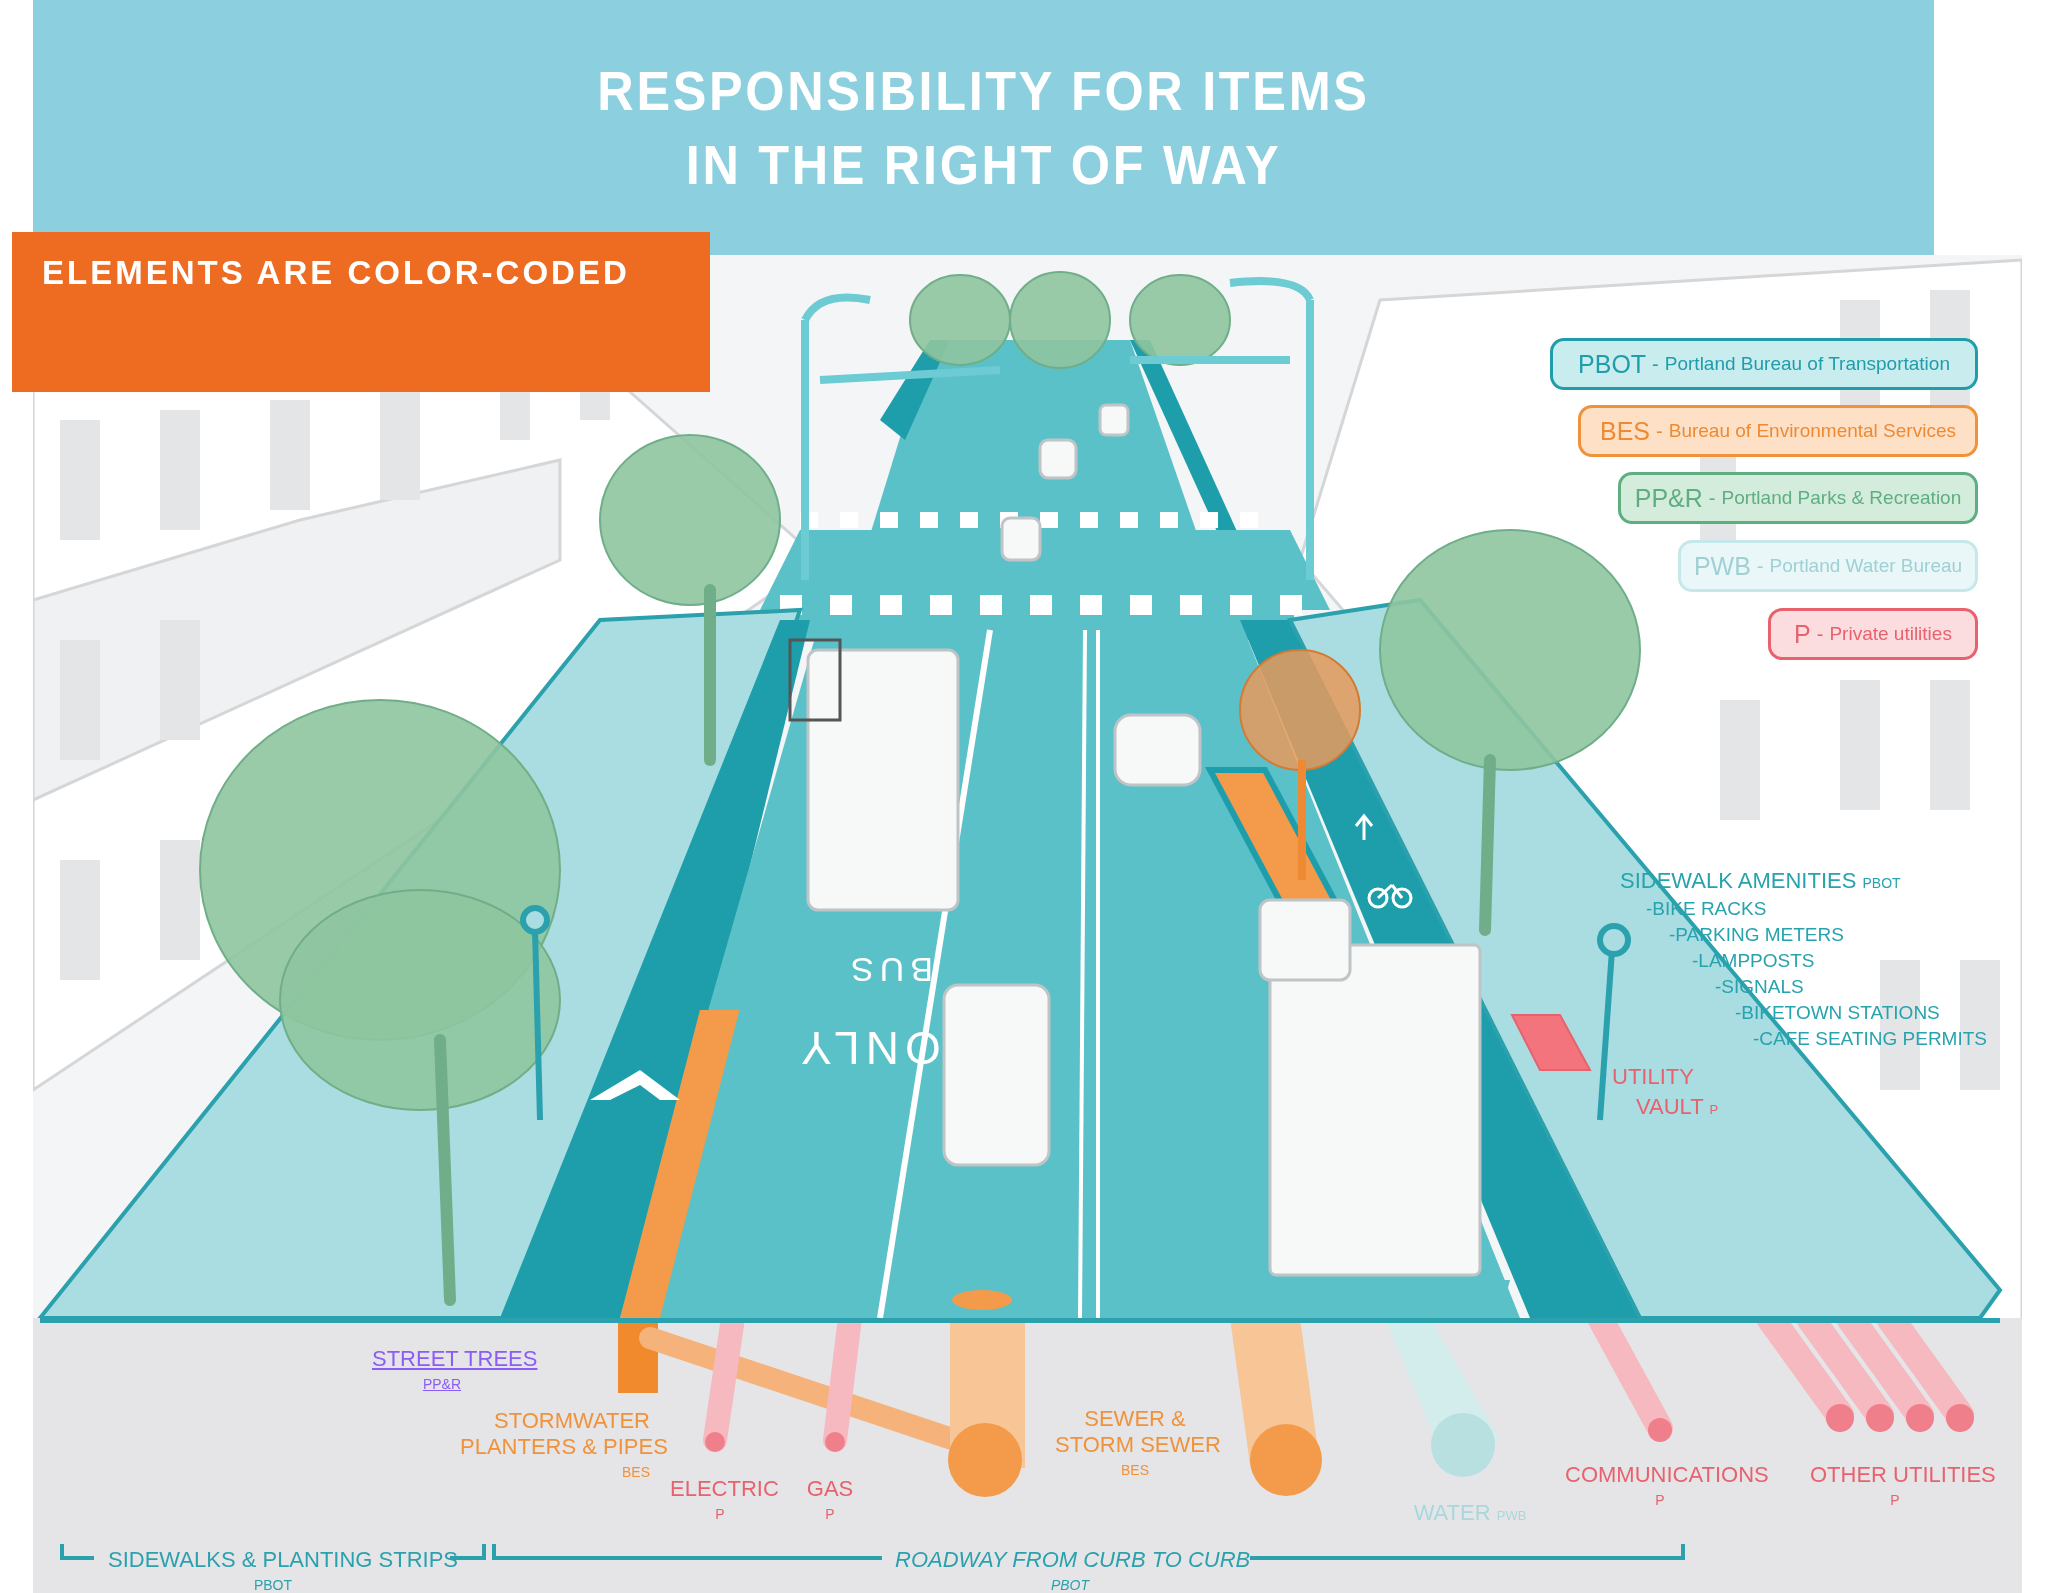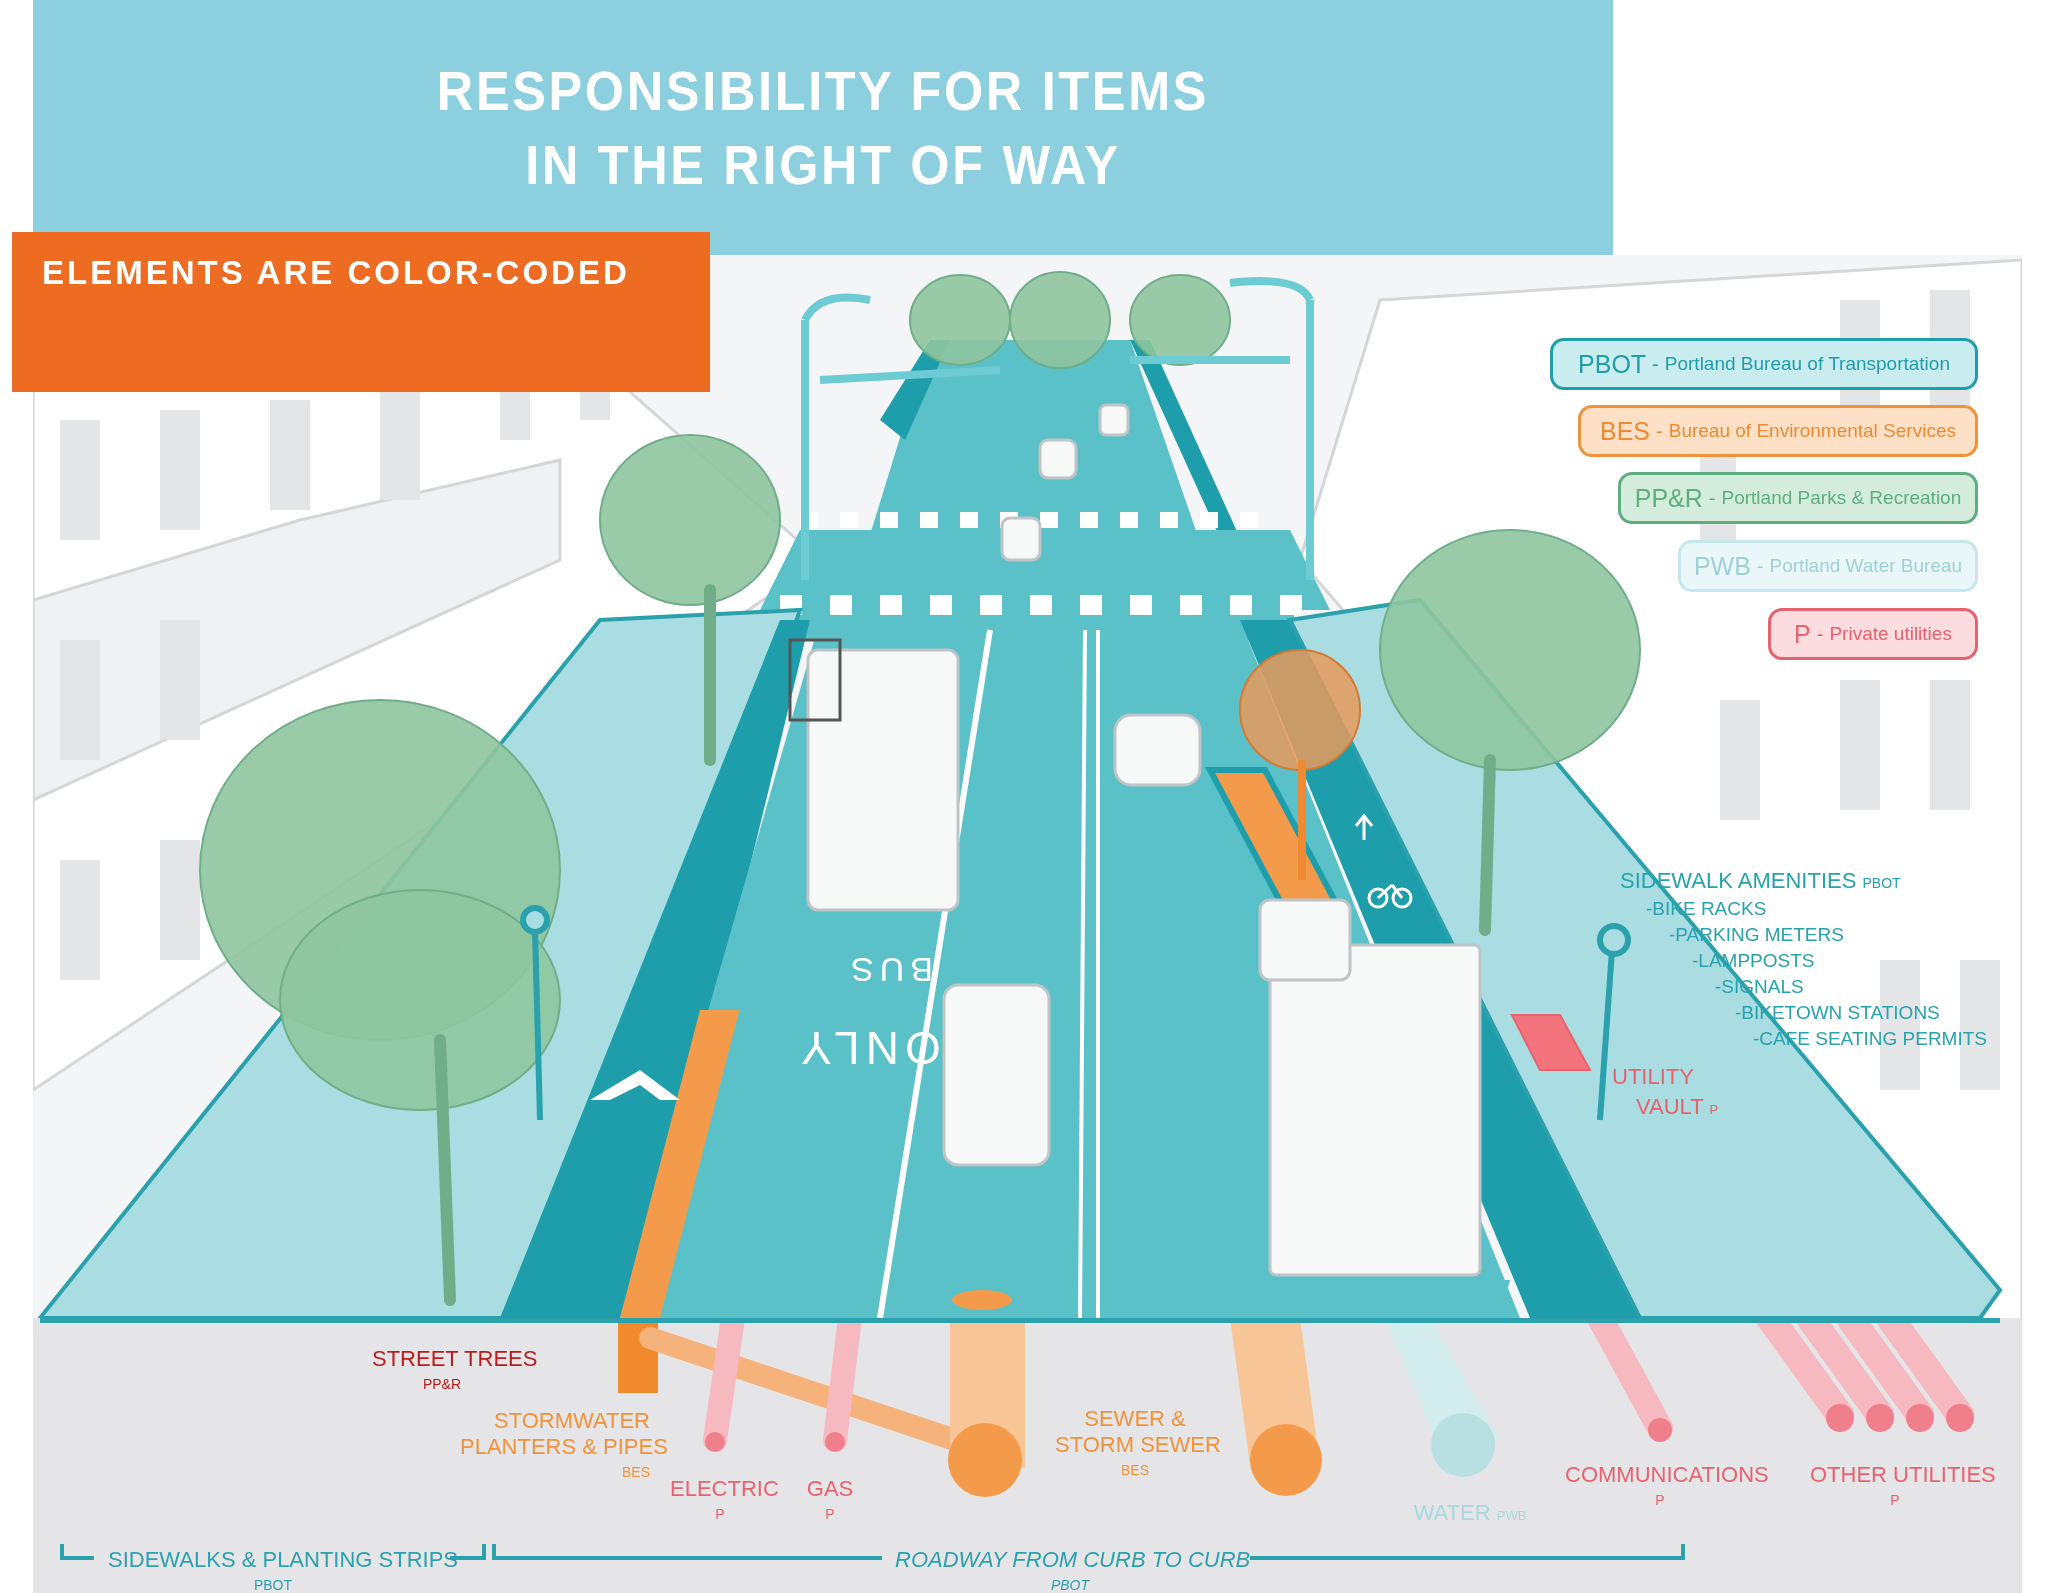--- a/index.html
+++ b/index.html
@@ -1,18 +1,18 @@
 <!DOCTYPE html>
 <html><head>
 <meta charset="utf-8">
 <style>
   html,body{margin:0;padding:0;background:#ffffff;}
   body{width:2048px;height:1593px;position:relative;overflow:hidden;font-family:"Liberation Sans","DejaVu Sans",sans-serif;}
   .abs{position:absolute;}
-  #title-bar{left:33px;top:0;width:1580px;height:255px;background:#8ccfde;}
+  #title-bar{left:33px;top:0;width:1901px;height:255px;background:#8ccfde;}
   .title-line{position:absolute;left:0;width:100%;text-align:center;color:#ffffff;font-weight:700;font-size:56px;letter-spacing:3px;transform:scaleX(0.9);}
   #scene{left:33px;top:255px;width:1989px;height:1068px;overflow:hidden;}
   #underground{left:33px;top:1318px;width:1989px;height:275px;background:#e5e5e8;}
   #callout{left:12px;top:232px;width:698px;height:160px;background:#ee6c22;}
   #callout-tail{left:92px;top:357px;width:0;height:0;border-left:24px solid transparent;border-right:24px solid transparent;border-top:28px solid #ee6c22;}
   .callout-line{position:absolute;left:30px;color:#fff;font-weight:700;font-size:33px;letter-spacing:3px;white-space:nowrap;}
   .legend-box{position:absolute;height:52px;border-radius:14px;border:3px solid;box-sizing:border-box;display:flex;align-items:center;justify-content:center;white-space:nowrap;}
   .legend-abbr{font-size:25px;}
   .legend-sep{font-size:20px;margin:0 6px;}
   .legend-name{font-size:19px;}
@@ -269,21 +269,21 @@
   <div class="amen" style="left:1715px;top:940px;">-SIGNALS</div>
   <div class="amen" style="left:1735px;top:966px;">-BIKETOWN STATIONS</div>
   <div class="amen" style="left:1753px;top:992px;">-CAFE SEATING PERMITS</div>
 </div>
 
 <div class="abs" style="left:1612px;top:1042px;color:#e8626e;font-size:22px;line-height:30px;margin-top:20px;">
   <div>UTILITY</div>
   <div style="padding-left:24px;"><span>VAULT</span> <span style="font-size:13px;">P</span></div>
 </div>
 
-<div class="lbl" style="left:372px;top:1346px;width:140px;color:#b91c1c;">
+<div class="lbl" style="left:372px;top:1346px;width:140px;color:#8b5cf6;text-decoration:underline;">
   <span class="main">STREET TREES</span>
   <span class="sub">PP&amp;R</span>
 </div>
 <div class="lbl" style="left:460px;top:1408px;width:190px;color:#f0923a;text-align:right;">
   <span class="main">STORMWATER</span>
   <span class="main">PLANTERS &amp; PIPES</span>
   <span class="sub">BES</span>
 </div>
 <div class="lbl" style="left:670px;top:1476px;width:100px;color:#e8626e;">
   <span class="main">ELECTRIC</span>

